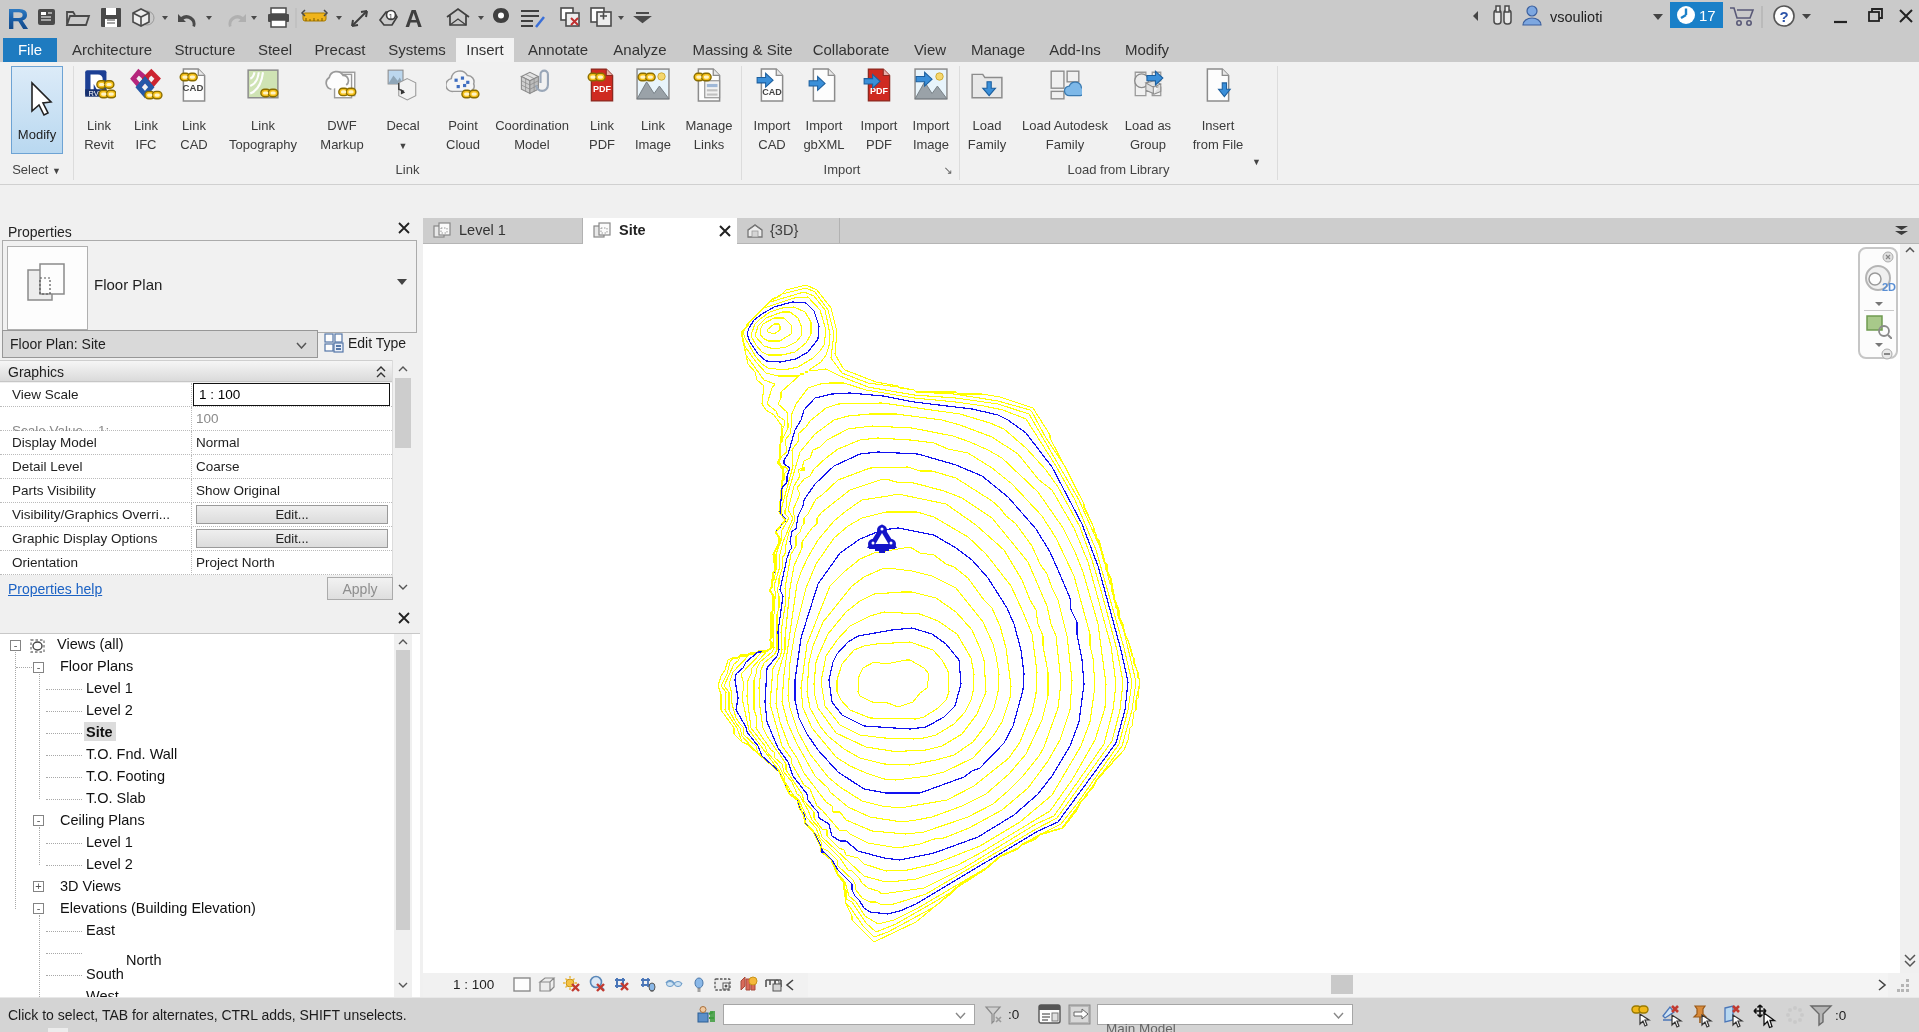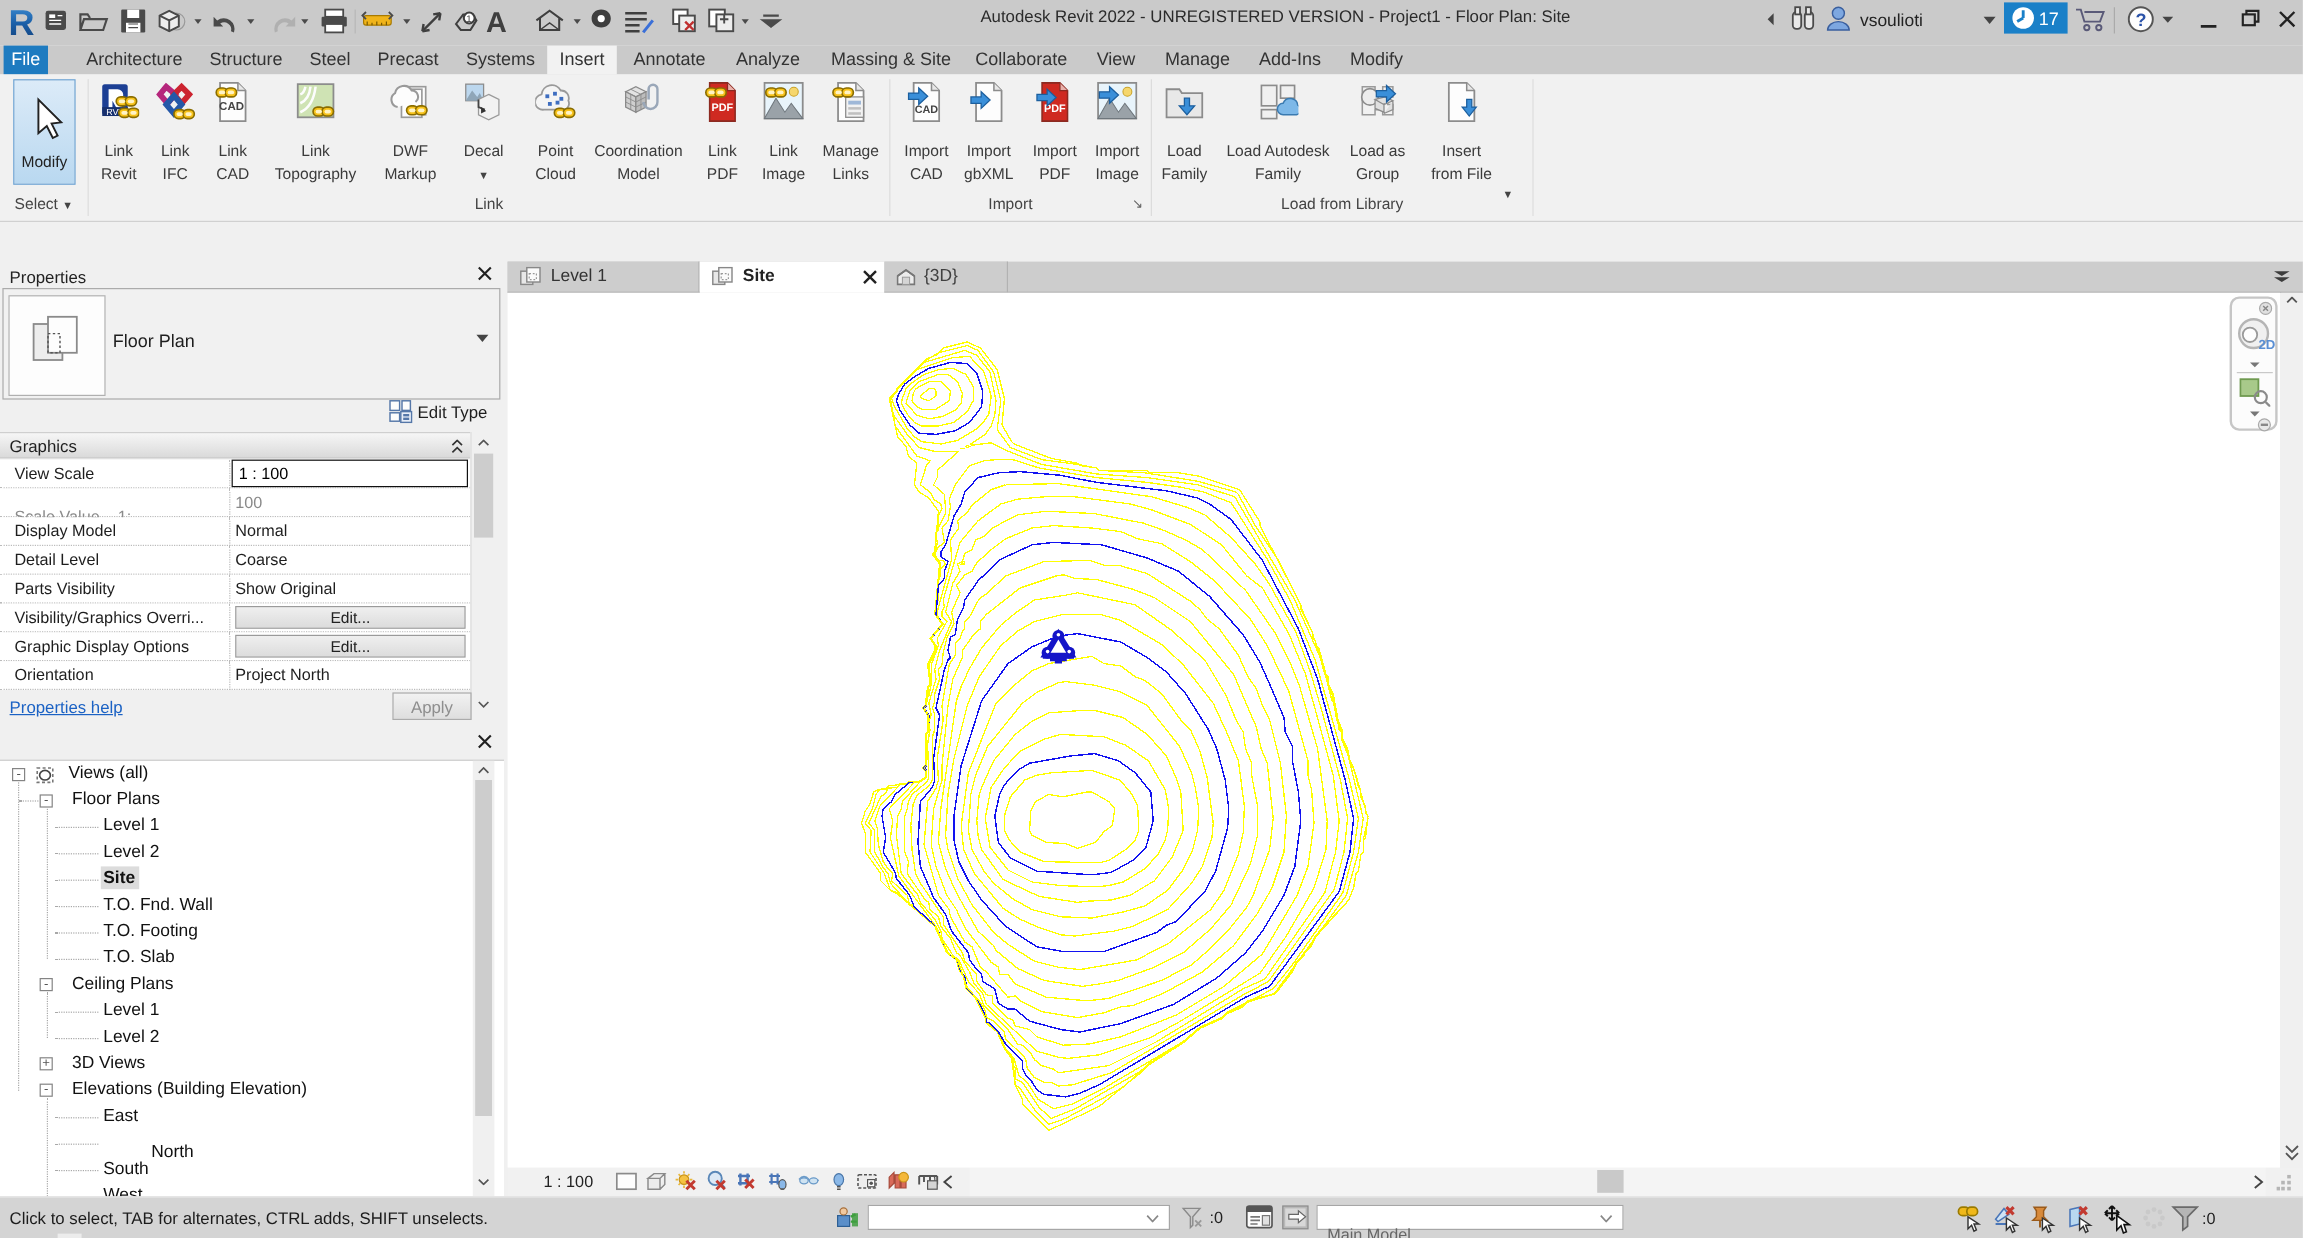--- a/index.html
+++ b/index.html
@@ -26,21 +26,20 @@
 .pcolsep { position:absolute; left:191px; top:0; width:1px; height:24px; border-left:1px dotted #bbb; }
 .treeitem { position:absolute; font-size:14.5px; color:#111; white-space:nowrap; }
 .ebox { position:absolute; width:11px; height:11px; border:1px solid #848484; background:#fff; font-size:11px; line-height:9px; text-align:center; color:#555; }
 .combo { position:absolute; background:#fff; border:1px solid #a6a6a6; font-size:13.5px; color:#444; }
 svg { display:block; }
 </style>
 </head>
 <body>
 
 <div id="titlebar" class="abs">
-  <div class="abs" style="left:817px;top:5px;width:600px;font-size:14px;color:#2b2b2b;">Autodesk Revit 2022 - UNREGISTERED VERSION - Project1 - Floor Plan: Site</div>
   <div id="qat" class="abs" style="left:0;top:0;width:700px;height:38px;">
    <svg width="680" height="38">
     <defs>
           <linearGradient id="rg" x1="0" y1="0" x2="0" y2="1">
             <stop offset="0" stop-color="#3f8fd4"></stop>
             <stop offset="0.5" stop-color="#1a5fa8"></stop>
             <stop offset="1" stop-color="#123f78"></stop>
           </linearGradient>
         </defs>
     <text x="7" y="29" font-size="30" font-weight="bold" font-family="Liberation Sans" fill="url(#rg)">R</text>
@@ -149,21 +148,21 @@
     <g fill="none" stroke="#222" stroke-width="1.8">
           <rect x="409" y="12" width="10" height="9"></rect>
           <path d="M412 12 v-3 h10 v9 h-3"></path>
         </g>
     <path d="M440 10 l12 12 M452 10 l-12 12" stroke="#222" stroke-width="2"></path>
    </svg>
   </div>
 </div>
 
 <div id="tabrow" class="abs">
-  <div class="rtab" style="left:3px;width:37px;background:#1e7bc0;color:#fff;">File</div>
+  <div class="rtab" style="left:3px;width:54px;background:#1e7bc0;color:#fff;">File</div>
   <div class="rtab" style="left:56px;width:112px;">Architecture</div>
   <div class="rtab" style="left:159px;width:92px;">Structure</div>
   <div class="rtab" style="left:240px;width:70px;">Steel</div>
   <div class="rtab" style="left:300px;width:80px;">Precast</div>
   <div class="rtab" style="left:373px;width:88px;">Systems</div>
   <div class="rtab" style="left:456px;width:58px;background:#f2f2f2;">Insert</div>
   <div class="rtab" style="left:512px;width:92px;">Annotate</div>
   <div class="rtab" style="left:598px;width:84px;">Analyze</div>
   <div class="rtab" style="left:680px;width:125px;">Massing &amp; Site</div>
   <div class="rtab" style="left:799px;width:104px;">Collaborate</div>
@@ -361,20 +360,26 @@
           <path d="M20 22 h10 v16 h-10 Z" fill="none" stroke="#555" stroke-width="1.2" stroke-dasharray="2 2"></path>
         </g>
       </svg>
   </div>
   <div class="abs" style="left:94px;top:58px;font-size:15px;color:#1e1e1e;">Floor Plan</div>
   <div class="abs" style="left:396px;top:60px;">
       <svg width="12" height="8">
         <path d="M1 1 L6 7 L11 1 Z" fill="#444"></path>
       </svg>
     </div>
+  <div class="abs" style="left:2px;top:112px;width:316px;height:28px;background:#d9d9d9;border:1px solid #979797;">
+    <div style="position:absolute;left:7px;top:5px;font-size:14px;color:#1e1e1e;">Floor Plan: Site</div>
+    <svg width="11" height="7" style="position:absolute;right:10px;top:11px;">
+        <path d="M1 1 L5.5 6 L10 1" fill="none" stroke="#555" stroke-width="1.5"></path>
+      </svg>
+  </div>
   <div class="abs" style="left:324px;top:115px;width:20px;height:20px;">
       <svg width="20" height="20">
         <g fill="#fdfdfd" stroke="#5577a8" stroke-width="1.2">
           <rect x="1" y="1" width="8" height="8"></rect>
           <rect x="11" y="1" width="7" height="8"></rect>
           <rect x="1" y="11" width="8" height="7"></rect>
           <rect x="10" y="10" width="9" height="9" fill="#e8eef8"></rect>
         </g>
         <g fill="#5577a8">
           <rect x="12" y="12" width="5" height="2"></rect>

